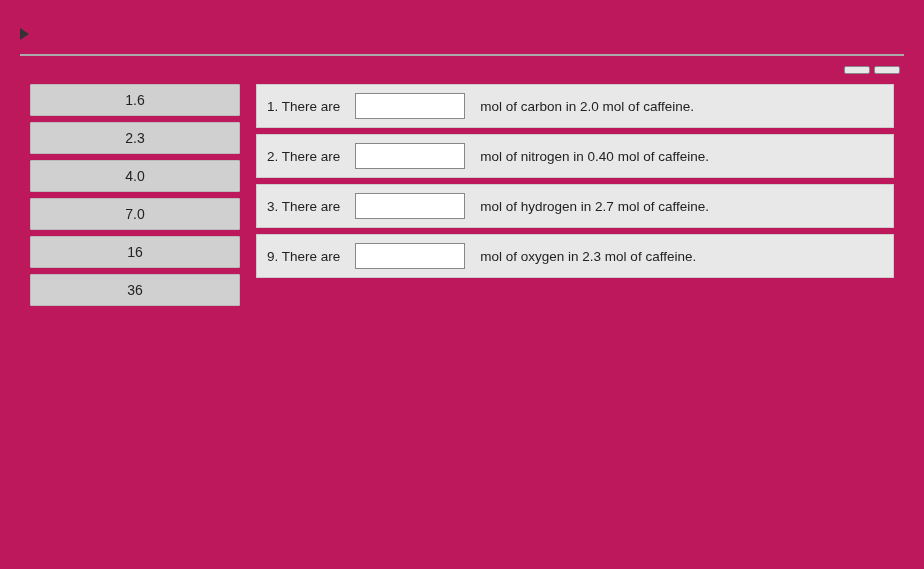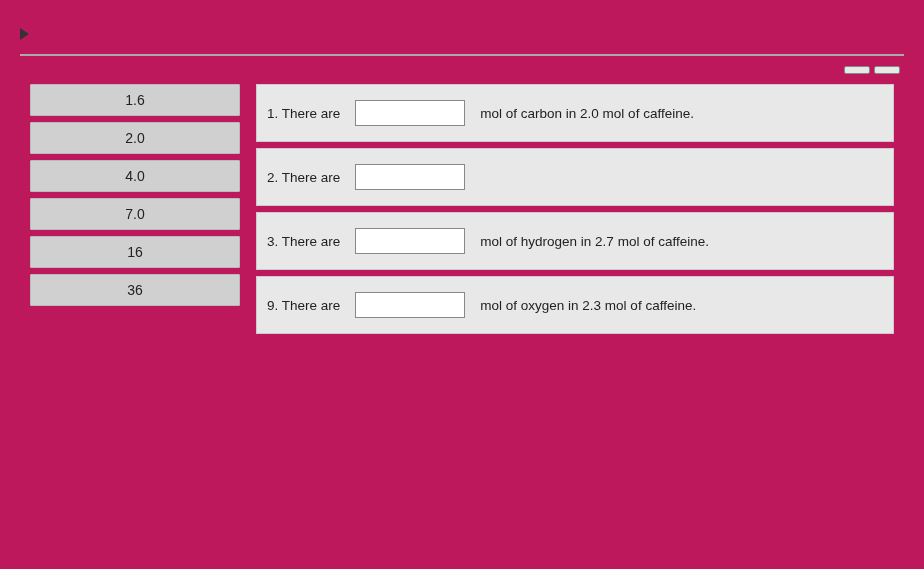--- a/index.html
+++ b/index.html
@@ -95,21 +95,21 @@
       flex: 1;
       display: flex;
       flex-direction: column;
       gap: 6px;
     }
     .sentence-row {
       display: flex;
       align-items: center;
       background: #e8e8e8;
       border: 1px solid #ccc;
-      padding: 15px 10px;
+      padding: 8px 10px;
       font-size: 13.5px;
       gap: 15px;
     }
     .sentence-label {
       white-space: nowrap;
       color: #222;
     }
     .answer-box {
       border: 1px solid #888;
       background: #fff;
@@ -139,37 +139,38 @@
 
   <div class="top-bar">
     <button class="btn"></button>
     <button class="btn"></button>
   </div>
 
   <div class="main-area">
     <div class="left-column">
 
     <div class="number-box">1.6</div>
-        <div class="number-box">2.0</div>
+        <div class="number-box">2.3</div>
         <div class="number-box">4.0</div>
         <div class="number-box">7.0</div>
         <div class="number-box">16</div>
         <div class="number-box">36</div>
       </div>
 
     <div class="right-column">
 
     <div class="sentence-row">
           <span class="sentence-label">1. There are</span>
           <div class="answer-box"></div>
           <span class="sentence-text">mol of carbon in 2.0 mol of caffeine.</span>
         </div>
         <div class="sentence-row">
           <span class="sentence-label">2. There are</span>
           <div class="answer-box"></div>
+          <span class="sentence-text">mol of nitrogen in 0.40 mol of caffeine.</span>
         </div>
         <div class="sentence-row">
           <span class="sentence-label">3. There are</span>
           <div class="answer-box"></div>
           <span class="sentence-text">mol of hydrogen in 2.7 mol of caffeine.</span>
         </div>
         <div class="sentence-row">
           <span class="sentence-label">9. There are</span>
           <div class="answer-box"></div>
           <span class="sentence-text">mol of oxygen in 2.3 mol of caffeine.</span>

